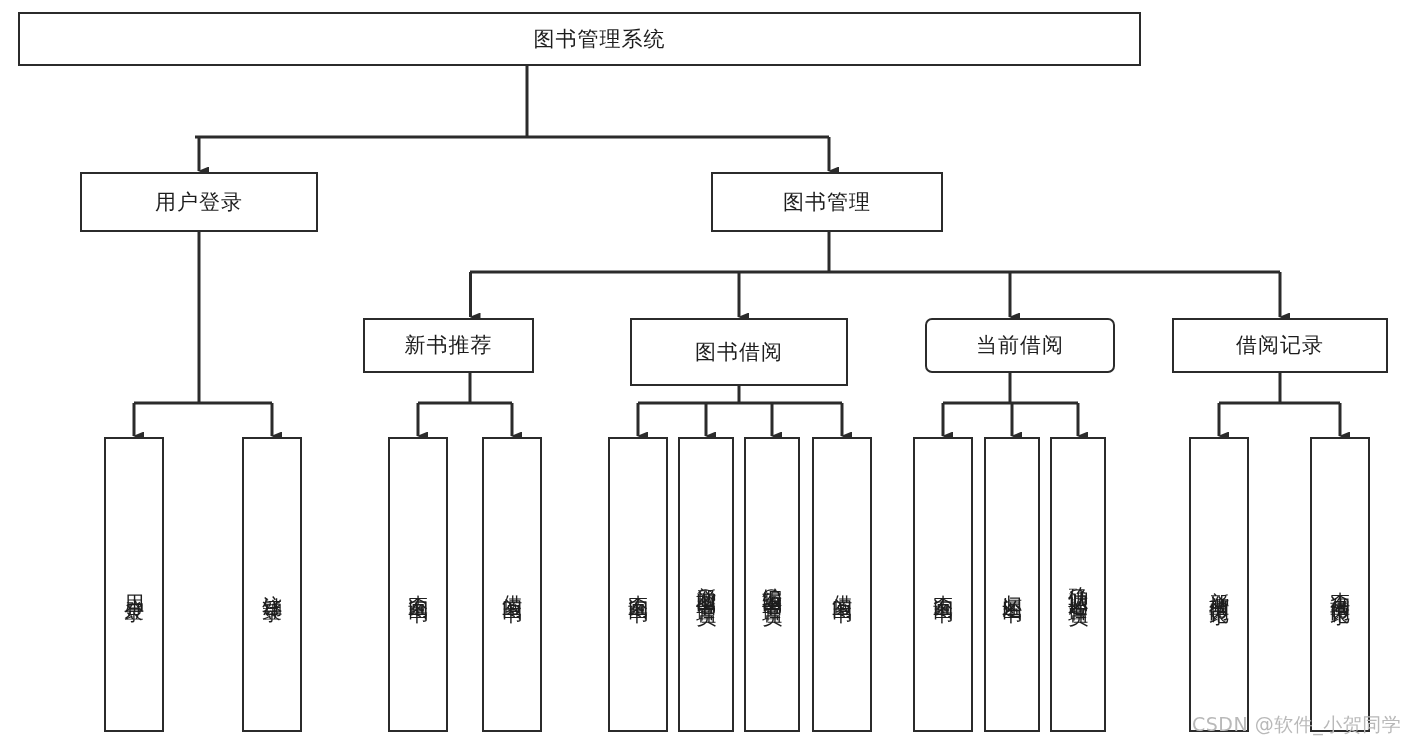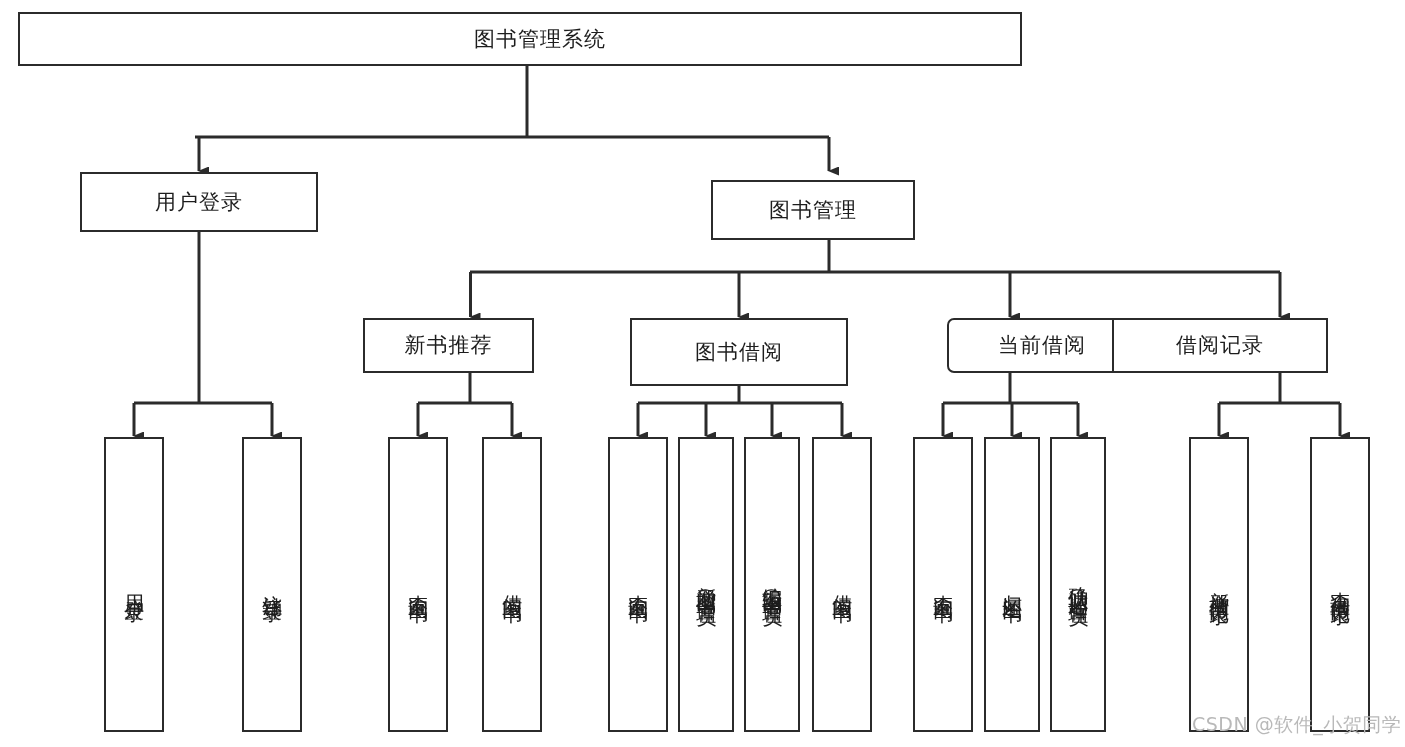--- a/index.html
+++ b/index.html
@@ -100,39 +100,39 @@
         <line x1="842" y1="403" x2="842" y2="436" marker-end="url(#arrowhead)"></line>
         <line x1="943" y1="403" x2="943" y2="436" marker-end="url(#arrowhead)"></line>
         <line x1="1012" y1="403" x2="1012" y2="436" marker-end="url(#arrowhead)"></line>
         <line x1="1078" y1="403" x2="1078" y2="436" marker-end="url(#arrowhead)"></line>
         <line x1="1219" y1="403" x2="1219" y2="436" marker-end="url(#arrowhead)"></line>
         <line x1="1340" y1="403" x2="1340" y2="436" marker-end="url(#arrowhead)"></line>
       </g>
   </svg>
 
   <div id="nodes-layer">
-      <div class="node-box" style="left: 18px; top: 12px; width: 1004px; height: 54px; padding-left: 40px;">
+      <div class="node-box" style="left: 18px; top: 12px; width: 1123px; height: 54px; padding-left: 40px;">
         <span class="node-label">图书管理系统</span>
       </div>
       <div class="node-box" style="left: 80px; top: 172px; width: 238px; height: 60px;">
         <span class="node-label">用户登录</span>
       </div>
-      <div class="node-box" style="left: 711px; top: 180px; width: 204px; height: 60px;">
+      <div class="node-box" style="left: 711px; top: 172px; width: 232px; height: 60px;">
         <span class="node-label">图书管理</span>
       </div>
       <div class="node-box" style="left: 363px; top: 318px; width: 171px; height: 55px;">
         <span class="node-label">新书推荐</span>
       </div>
       <div class="node-box" style="left: 630px; top: 318px; width: 218px; height: 68px;">
         <span class="node-label">图书借阅</span>
       </div>
-      <div class="node-box" style="left: 947px; top: 318px; width: 190px; height: 55px; border-radius: 7px;">
+      <div class="node-box" style="left: 925px; top: 318px; width: 190px; height: 55px; border-radius: 7px;">
         <span class="node-label">当前借阅</span>
       </div>
-      <div class="node-box" style="left: 1112px; top: 318px; width: 216px; height: 55px;">
+      <div class="node-box" style="left: 1172px; top: 318px; width: 216px; height: 55px;">
         <span class="node-label">借阅记录</span>
       </div>
       <div class="node-box vertical" style="left: 104px; top: 437px; width: 60px; height: 295px;">
         <span class="node-label">用户登录</span>
       </div>
       <div class="node-box vertical" style="left: 242px; top: 437px; width: 60px; height: 295px;">
         <span class="node-label">注销登录</span>
       </div>
       <div class="node-box vertical" style="left: 388px; top: 437px; width: 60px; height: 295px;">
         <span class="node-label">查询图书</span>

